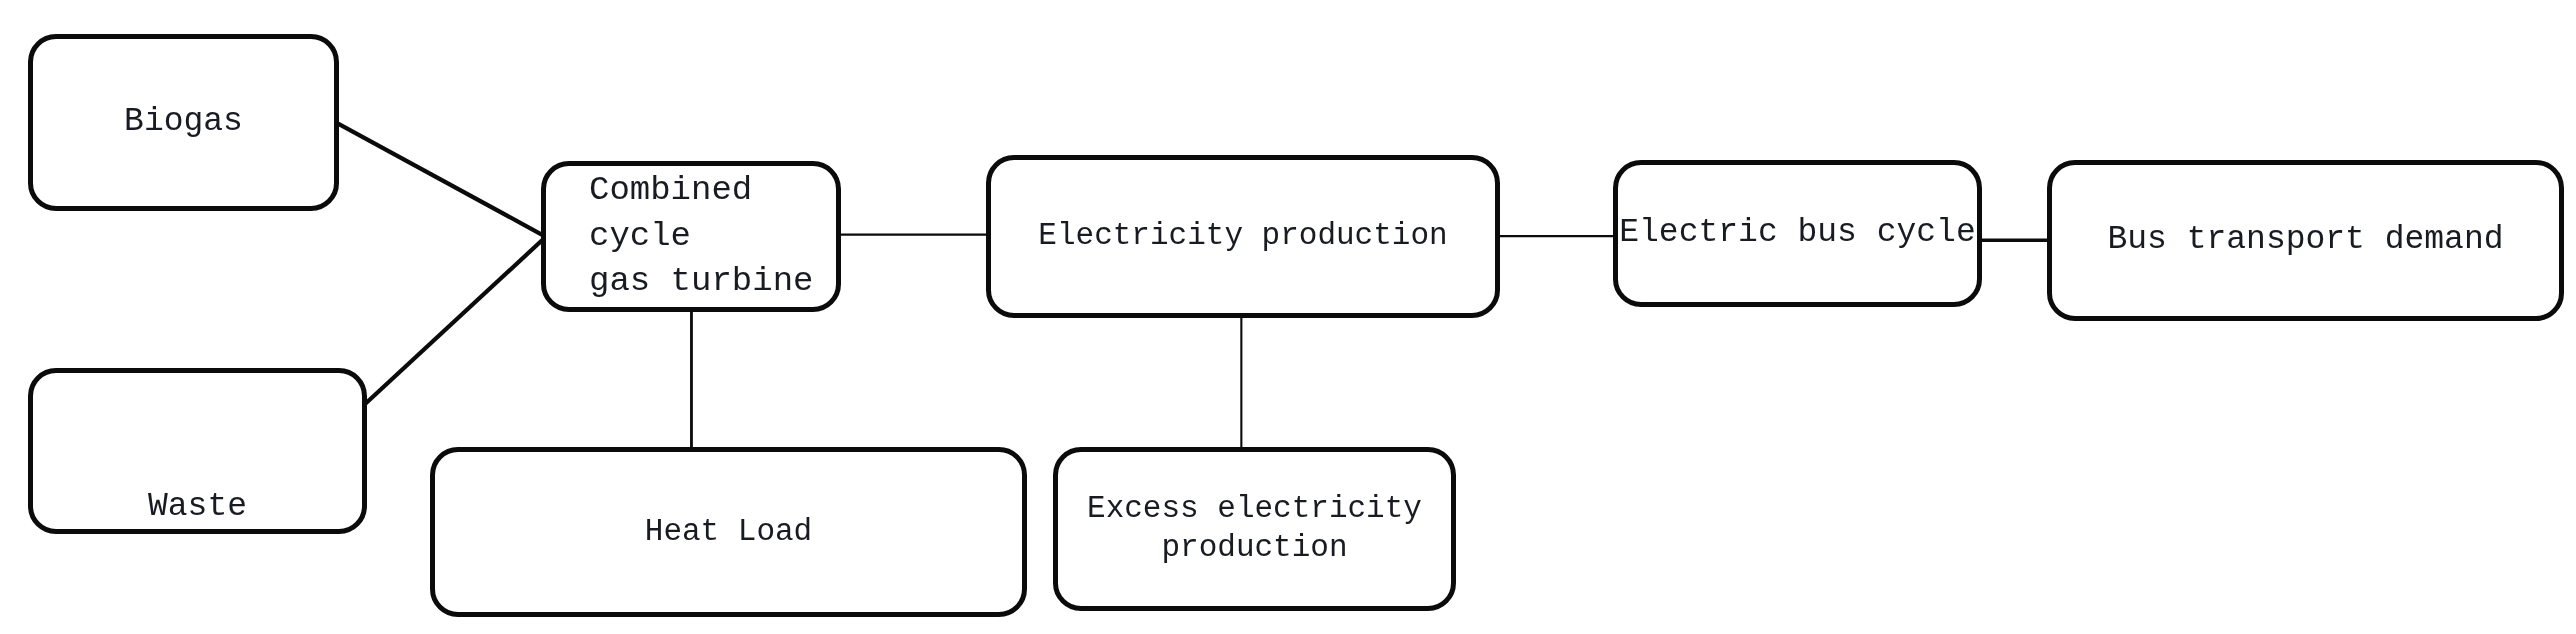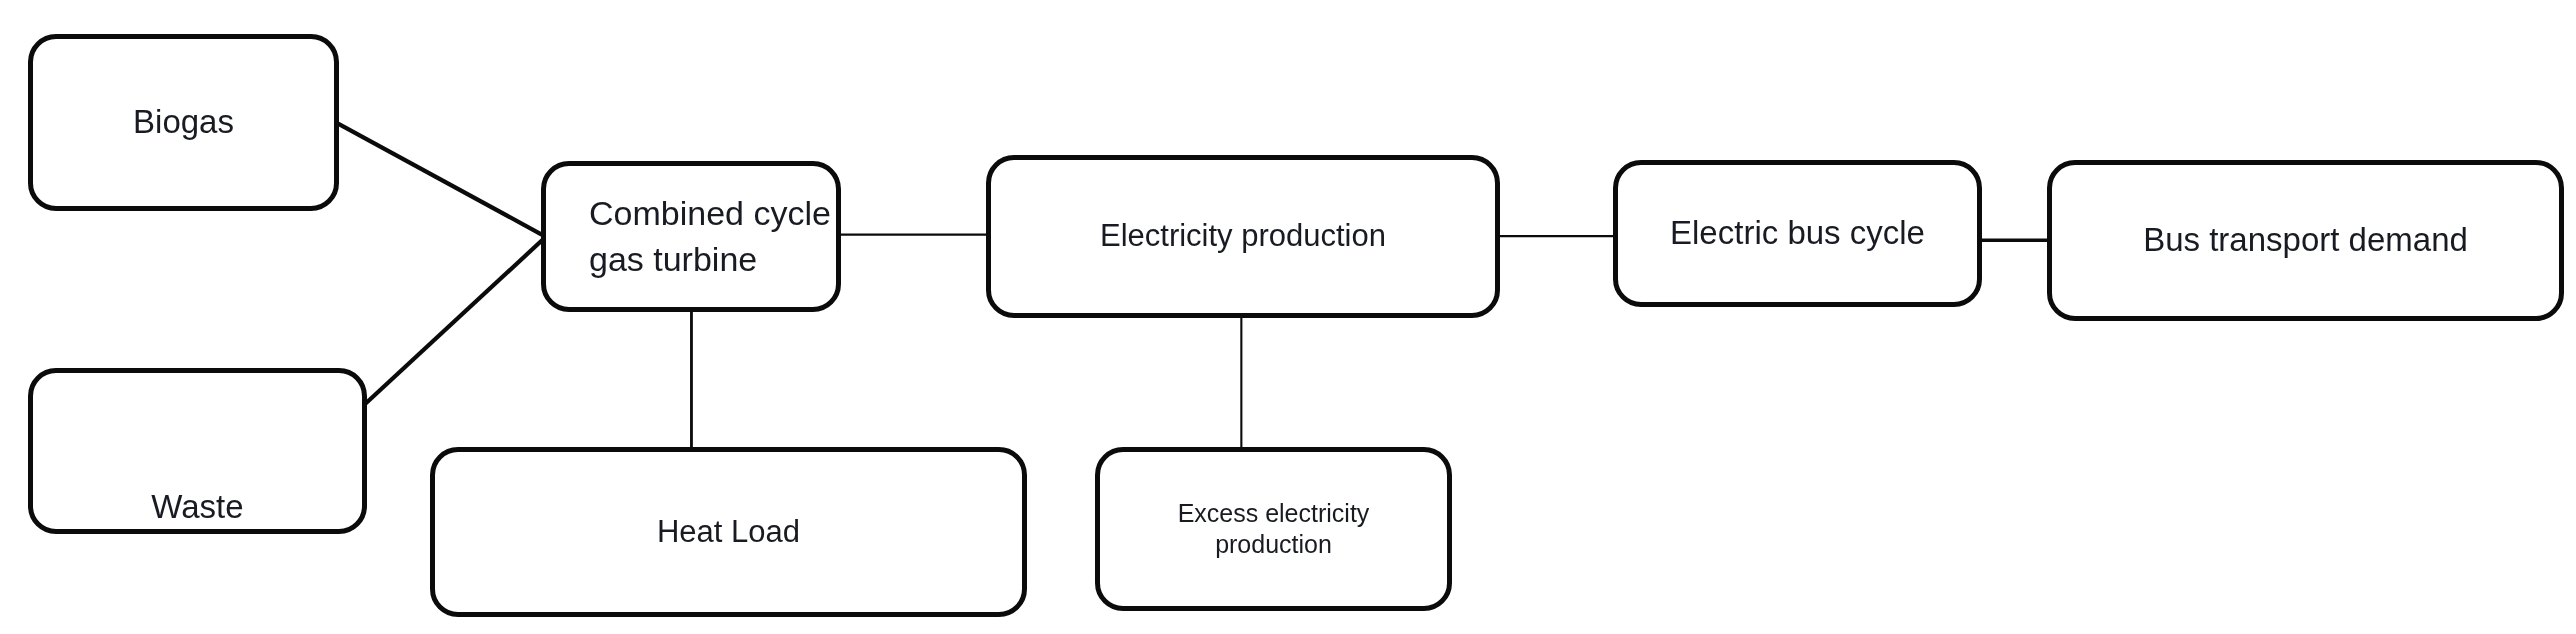--- a/index.html
+++ b/index.html
@@ -31,31 +31,32 @@
     border-radius:28px;
     display:flex;
     align-items:center;
     justify-content:center;
     color:var(--text-color);
     font-size:33px;
     line-height:1.3;
     text-align:center;
     white-space:pre-line;
     z-index:2;
+    font-family:Liberation Mono, monospace;
   }
   .node .label{display:block;width:100%;}
   
   #node-biogas                {left:28px;   top:34px;  width:311px; height:177px;}
   #node-waste                 {left:28px;   top:368px; width:339px; height:166px;align-items:flex-end;}
   #node-ccgt                  {left:541px;  top:161px; width:300px; height:151px;
                                justify-content:flex-start; text-align:left;
                                padding-left:43px; font-size:34px; line-height:1.35;}
   #node-electricity-production{left:986px; top:155px; width:514px; height:163px; font-size:31px;}
   #node-heat-load             {left:430px;  top:447px; width:597px; height:170px; font-size:31px;}
-  #node-excess                {left:1053px; top:447px; width:357px; height:164px; font-size:25px; line-height:1.25;margin-left:42px;}
+  #node-excess                {left:1053px; top:447px; width:403px; height:164px; font-size:31px; line-height:1.25;}
   #node-electric-bus-engine   {left:1613px; top:160px; width:369px; height:147px;}
   #node-bus-transport-demand  {left:2047px; top:160px; width:517px; height:161px;}
   .edge{stroke:var(--border-color);}
 </style>
 </head>
 <body>
 
 <div class="canvas">
 
   <svg class="edges" viewBox="0 0 3644 897" xmlns="http://www.w3.org/2000/svg">

